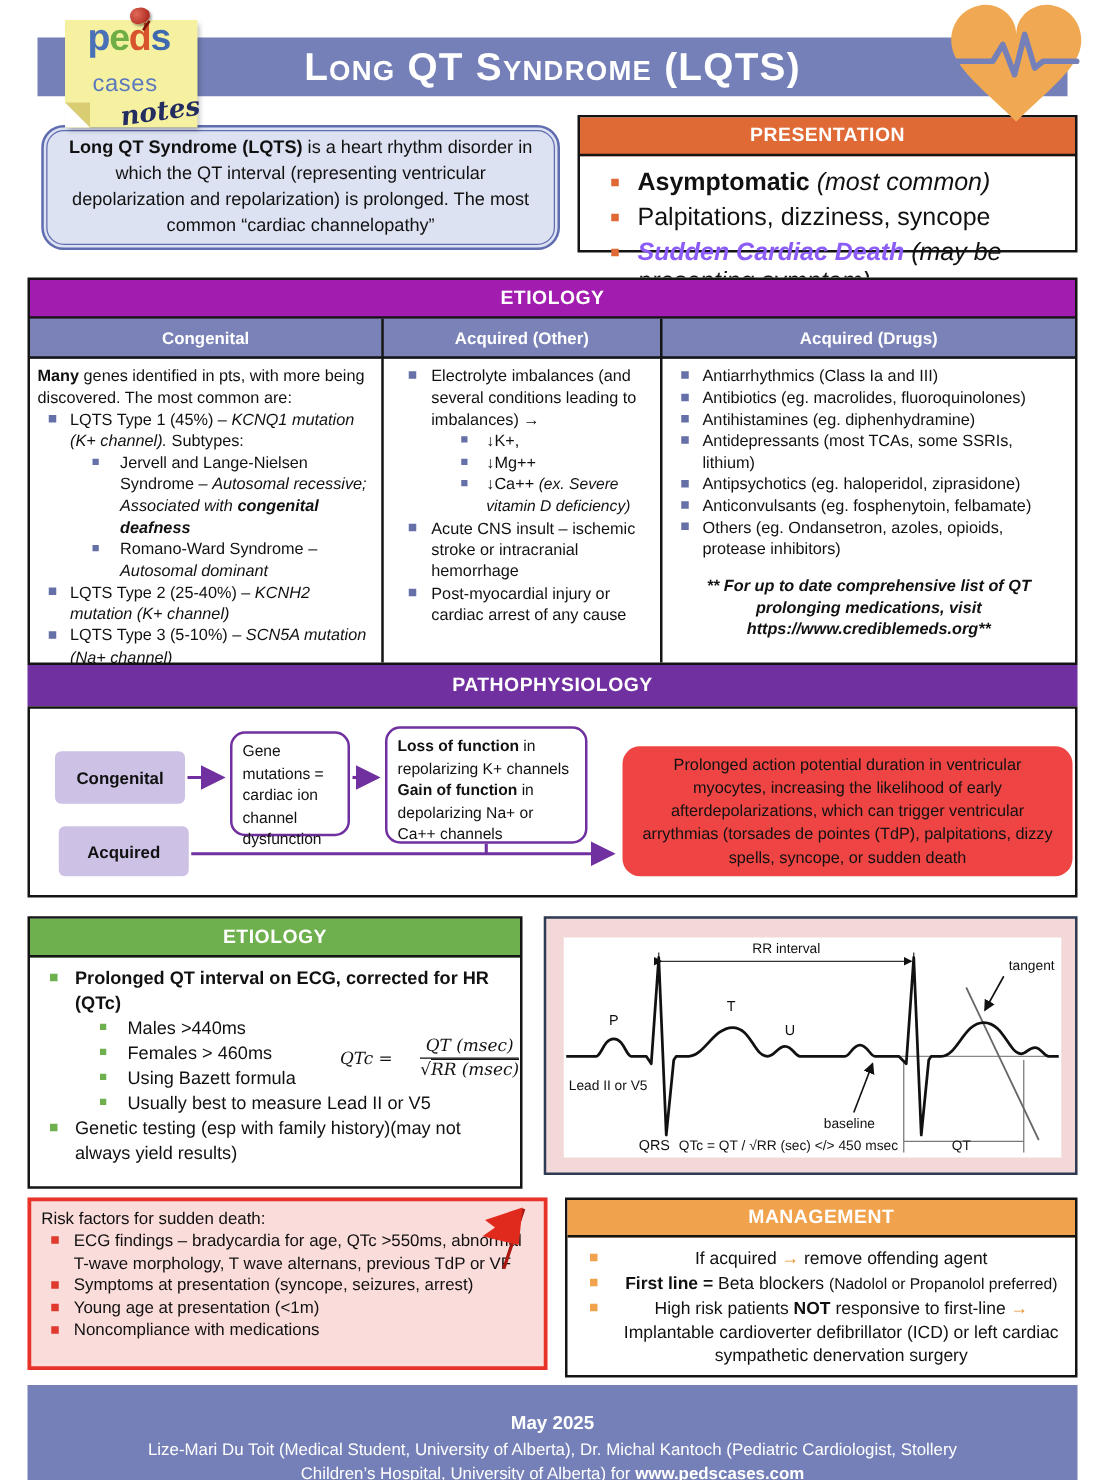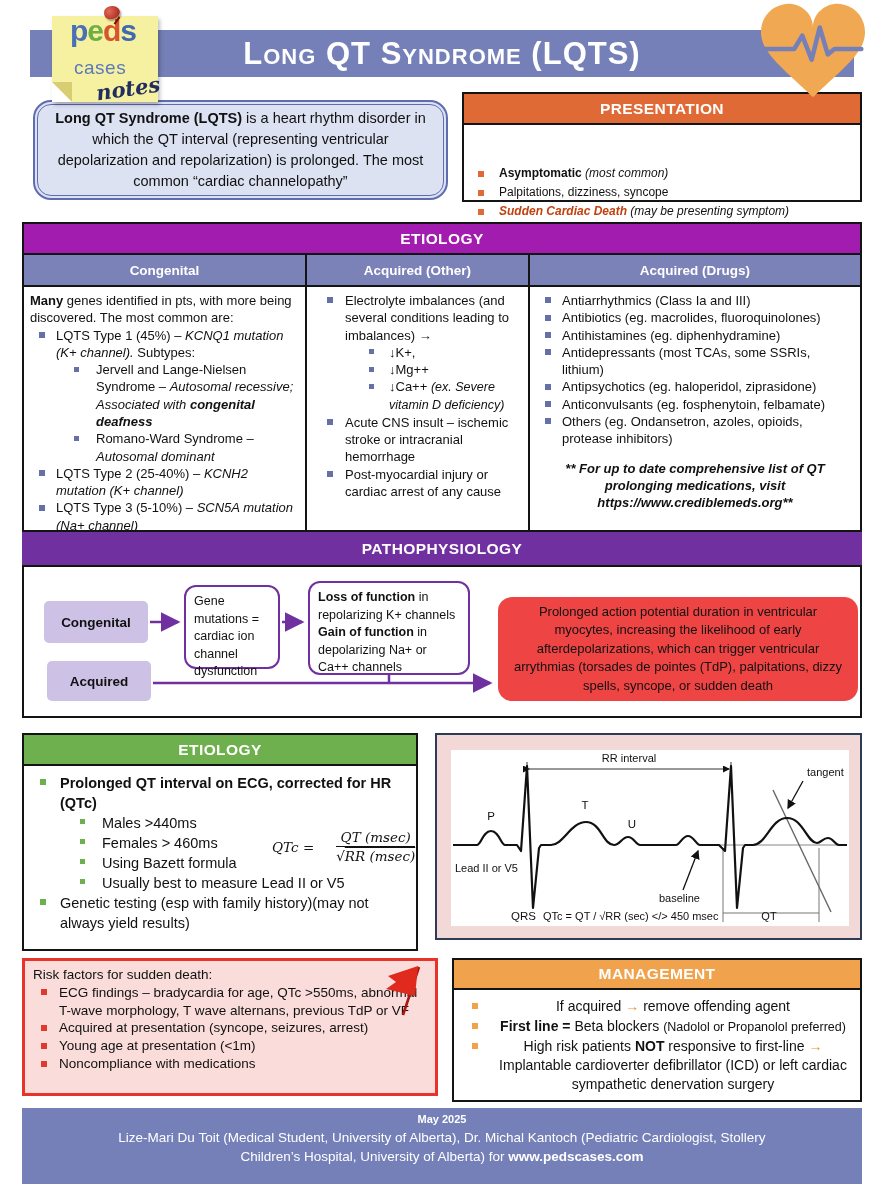--- a/index.html
+++ b/index.html
@@ -32,39 +32,39 @@
              font-size:14.5px;line-height:1.45;padding:4px 14px;box-sizing:border-box;}
 
   
   .sec{position:absolute;box-sizing:border-box;border:2px solid #141414;background:#fff;}
   .sec-head{color:#fff;font-weight:bold;font-size:15.5px;letter-spacing:.4px;
             display:flex;align-items:center;justify-content:center;}
 
   
   .presentation{left:462px;top:92px;width:400px;height:110px;}
   .pres-head{height:29px;background:#e06a35;border-bottom:2px solid #141414;}
-  .pres-body{padding:5px 1px;font-size:12px;margin-top:31px;}
+  .pres-body{padding:5px 12px;font-size:20px;}
   .pres-body .li{margin:5px 0;}
 
   
   .li{position:relative;}
   .l1{padding-left:34px;}
   .l1::before{content:"";position:absolute;left:13px;top:.42em;width:6px;height:6px;background:var(--blt,#555);}
   .l2{padding-left:76px;}
   .l2::before{content:"";position:absolute;left:52px;top:.42em;width:5px;height:5px;background:var(--blt,#555);}
   .pres-body{--blt:#e06a35;}
   .etio-cell{--blt:#6670a8;}
   .diag-body{--blt:#6fb04e;}
   .risk-body{--blt:#e0392e;}
   .mgmt-body{--blt:#f0a24c;}
 
   .b{font-weight:bold;}
   .i{font-style:italic;}
   .bi{font-weight:bold;font-style:italic;}
-  .red{color:#c2410c;}
+  .red{color:#8b5cf6;}
   .sm{font-size:12.5px;}
   .arr{color:#e8952f;font-weight:bold;}
 
   
   .etiology{left:22px;top:222px;width:840px;height:310px;}
   .etio-head{height:29px;background:#a21caf;border-bottom:2px solid #141414;}
   .etio-cols{display:grid;grid-template-columns:281px 223px 1fr;}
   .etio-colhead{background:#7a82b8;color:#fff;font-weight:bold;font-size:13.5px;
                 height:30px;display:flex;align-items:center;justify-content:center;border-bottom:2px solid #141414;}
   .bl{border-left:2px solid #141414;}
@@ -118,21 +118,21 @@
   
   .management{left:452px;top:958px;width:410px;height:144px;}
   .mgmt-head{height:28px;background:#f0a24c;border-bottom:2px solid #141414;}
   .mgmt-body{padding:6px 6px;font-size:14px;line-height:1.35;text-align:center;}
   .mgmt-body .l1{padding-left:32px;margin:1px 0;}
   .mgmt-body .l1::before{left:12px;}
 
   
   .footer{position:absolute;left:22px;top:1108px;width:840px;height:76px;background:#7580b8;color:#fff;
           text-align:center;font-size:13.5px;line-height:1.4;padding-top:4px;box-sizing:border-box;}
-  .footer .date{font-weight:bold;font-size:11px;margin-bottom:2px;}
+  .footer .date{font-weight:bold;font-size:15px;margin-bottom:2px;margin-top:16px;}
 </style>
 </head>
 <body>
 
 <div class="page">
 
   <div class="header-bar">
     <div class="header-title">Long QT Syndrome (LQTS)</div>
   </div>
 
@@ -283,21 +283,21 @@
         <text x="92" y="170" font-size="11" fill="#111">QTc = QT / √RR (sec)  &lt;/&gt; 450 msec</text>
         <text x="318" y="170" font-size="11" text-anchor="middle" fill="#111">QT</text>
       </svg>
     </div>
   </div>
 
   <div class="risk" style="position:absolute;box-sizing:border-box;">
     <div class="risk-body">
       <div>Risk factors for sudden death:</div>
       <div class="li l1" style="width:360px">ECG findings – bradycardia for age, QTc &gt;550ms, abnormal T-wave morphology, T wave alternans, previous TdP or VF</div>
-      <div class="li l1">Acquired at presentation (syncope, seizures, arrest)</div>
+      <div class="li l1">Symptoms at presentation (syncope, seizures, arrest)</div>
       <div class="li l1">Young age at presentation (&lt;1m)</div>
       <div class="li l1">Noncompliance with medications</div>
     </div>
     <svg class="flag" width="52" height="56" viewBox="0 0 52 56">
       <line x1="40" y1="4" x2="24" y2="52" stroke="#a81810" stroke-width="2.6"></line>
       <path d="M39,3 L9,13 L17,19 L7,26 L36,33 Z" fill="#e02a1e"></path>
     </svg>
   </div>
 
   <div class="sec management">

